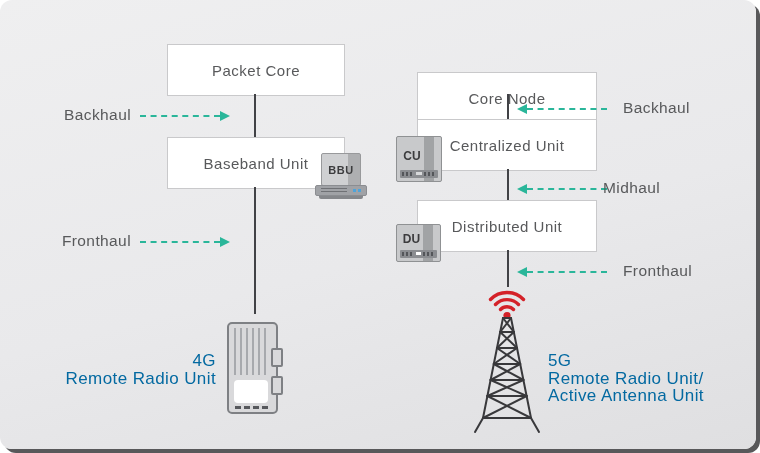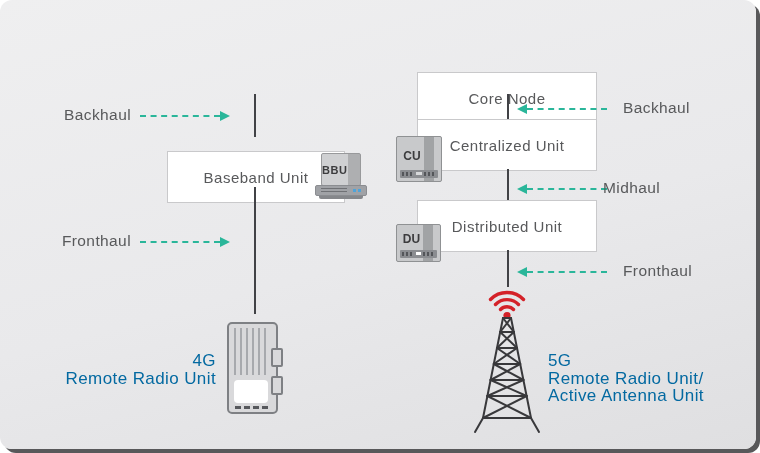--- a/index.html
+++ b/index.html
@@ -25,21 +25,21 @@
   .dashes { border-top:2.5px dashed #2ab69a; width:80px; }
   .head-right { width:0; height:0; border-left:10px solid #2ab69a; border-top:5.5px solid transparent; border-bottom:5.5px solid transparent; }
   .head-left  { width:0; height:0; border-right:10px solid #2ab69a; border-top:5.5px solid transparent; border-bottom:5.5px solid transparent; }
   .caption { position:absolute; font-size:17px; letter-spacing:0.4px; line-height:17.5px; color:#0369a1; }
 
   
   .bbu { position:absolute; left:315px; top:153px; width:52px; }
   .bbu-top {
     width:38px; height:31px; margin:0 auto; border-radius:2px;
     background:linear-gradient(90deg,#cfd0d2 0 68%, #aeafb1 68% 100%);
-    border:1px solid #98999b; display:flex; align-items:center; justify-content:flex-start;
+    border:1px solid #98999b; display:flex; align-items:center; justify-content:center;
     font-weight:bold; font-size:11px; color:#3c3c3e; letter-spacing:0.5px;
   }
   .bbu-base { position:relative; width:52px; height:11px; margin-top:-1px; background:#a0a2a6; border:1px solid #8b8d91; border-radius:2px; box-sizing:border-box; }
   .bbu-vents { position:absolute; left:5px; top:2px; width:26px; height:6px;
     background:repeating-linear-gradient(180deg,#6f7175 0 1px, transparent 1px 3px); }
   .bbu-leds { position:absolute; right:5px; top:3px; display:flex; gap:2px; }
   .bbu-leds i { width:3px; height:3px; background:#4fa3d8; display:block; }
   .bbu-foot { width:44px; height:3px; margin:0 auto; background:#85878b; border-radius:0 0 2px 2px; }
 
   
@@ -68,24 +68,27 @@
   .rru-h1 { top:24px; } .rru-h2 { top:52px; }
 
   svg { position:absolute; overflow:visible; }
 </style>
 </head>
 <body>
 
 <div id="canvas">
   <div class="card"></div>
 
+  <div class="node-box" style="left:167px; top:44px; width:176px; height:50px;">
+    <span>Packet Core</span>
+  </div>
 
   <div class="vline" style="left:254px; top:94px; height:43px;"></div>
 
-  <div class="node-box" style="left:167px; top:151px; width:176px; height:50px;">
+  <div class="node-box" style="left:167px; top:137px; width:176px; height:50px;">
     <span>Baseband Unit</span>
   </div>
 
   <div class="vline" style="left:254px; top:187px; height:127px;"></div>
 
   <div class="bbu">
     <div class="bbu-top">
       <span>BBU</span>
     </div>
     <div class="bbu-base">

